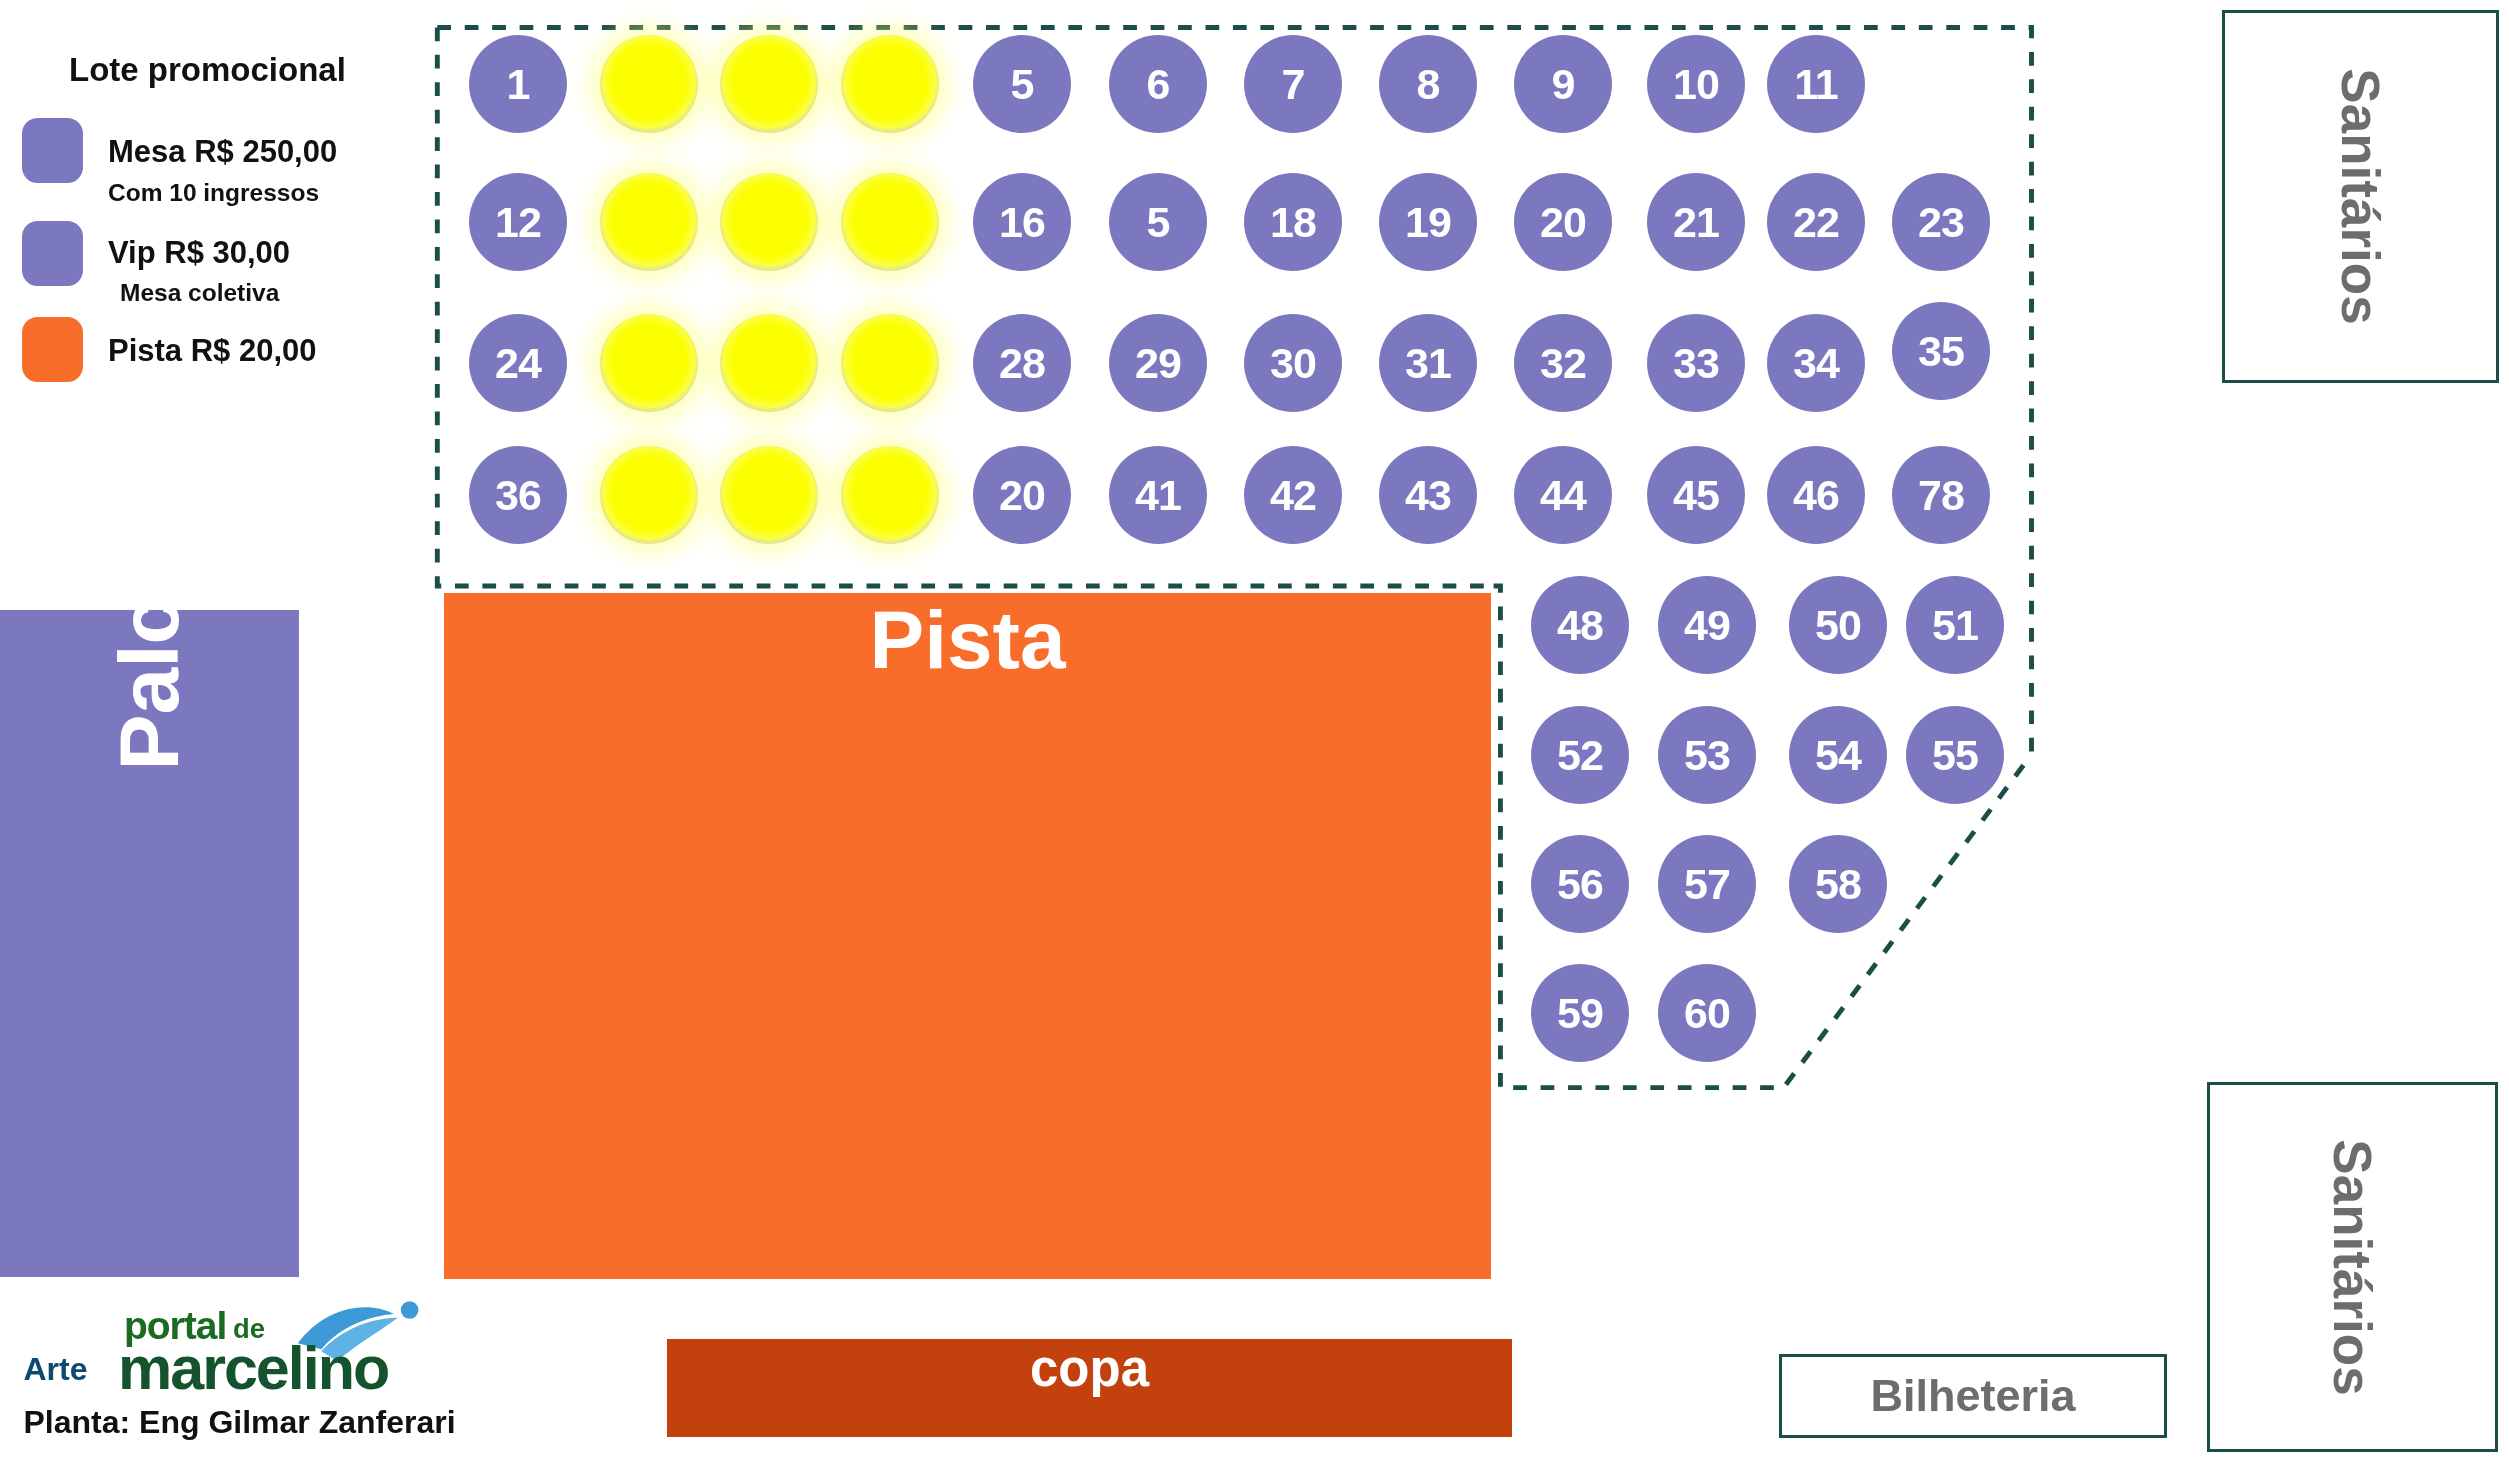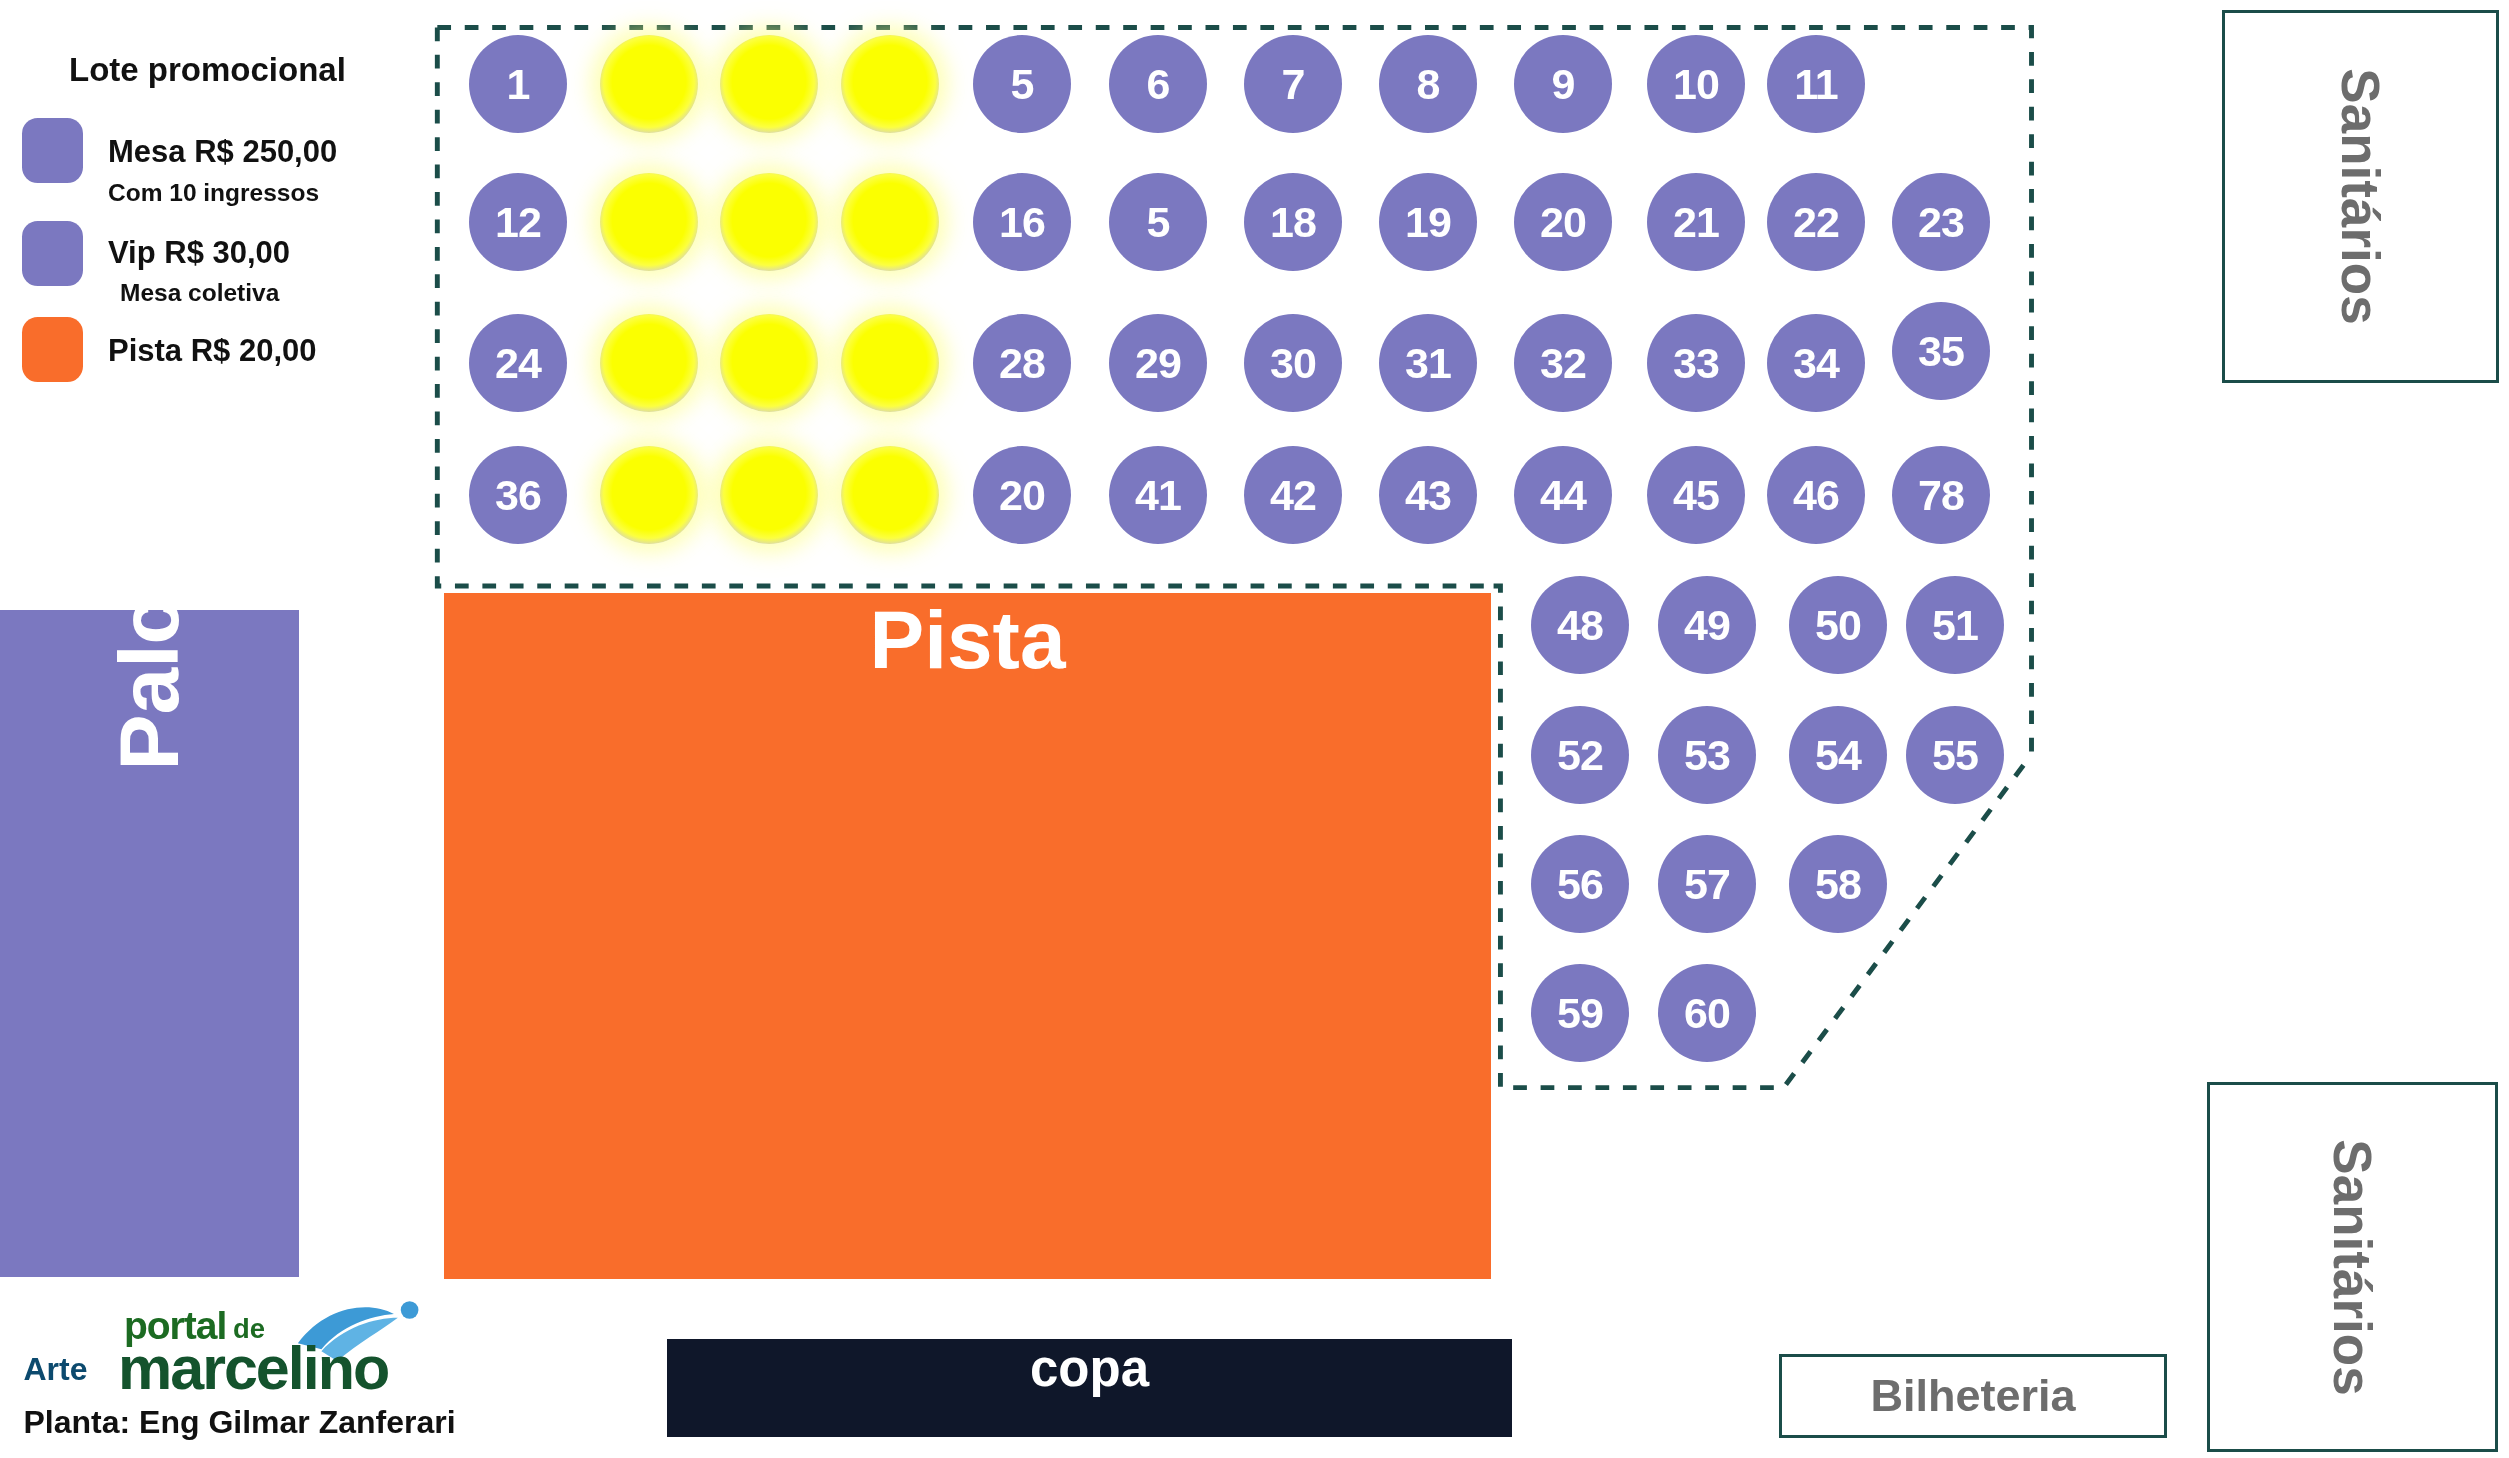--- a/index.html
+++ b/index.html
@@ -115,21 +115,21 @@
     width: 1047px;
     height: 686px;
     background: #f96d2b;
     font-size: 82px;
   }
   #copa-block {
     left: 667px;
     top: 1339px;
     width: 845px;
     height: 98px;
-    background: #0f172a;
+    background: #c2410c;
     font-size: 51px;
   }
 
   
   .room {
     position: absolute;
     border: 3.9px solid #1b4d49;
     background: #ffffff;
     display: flex;
     align-items: center;

